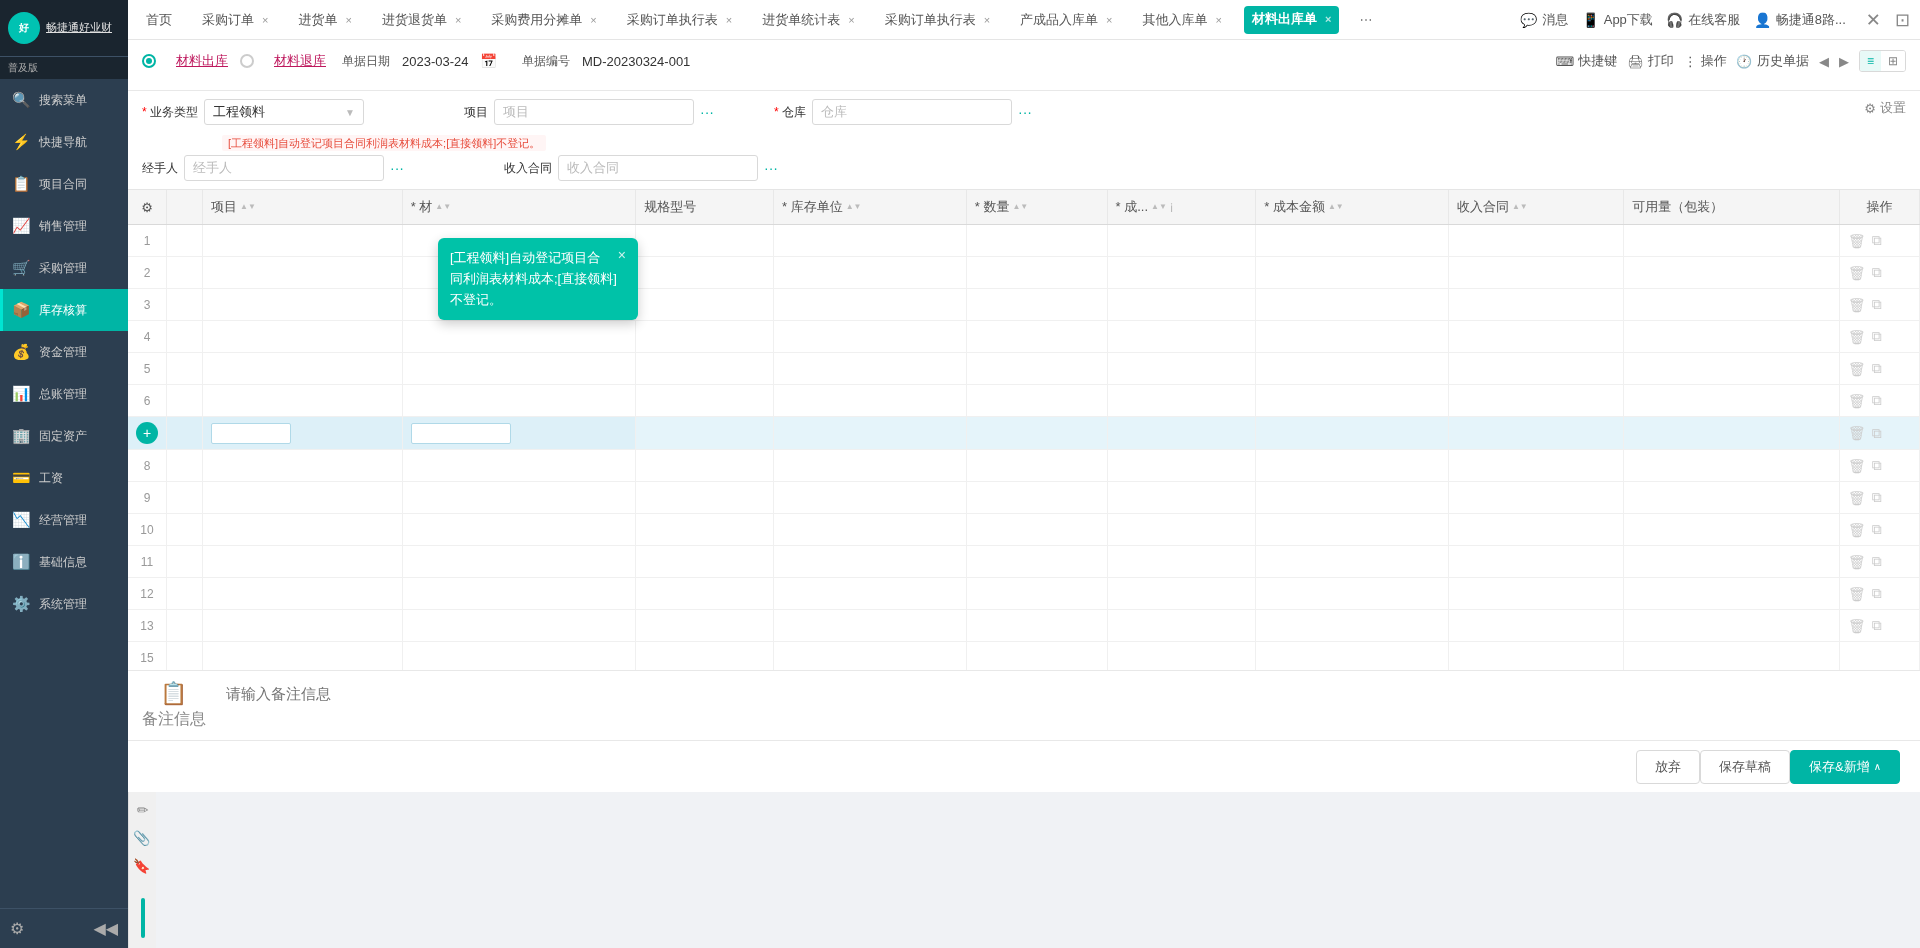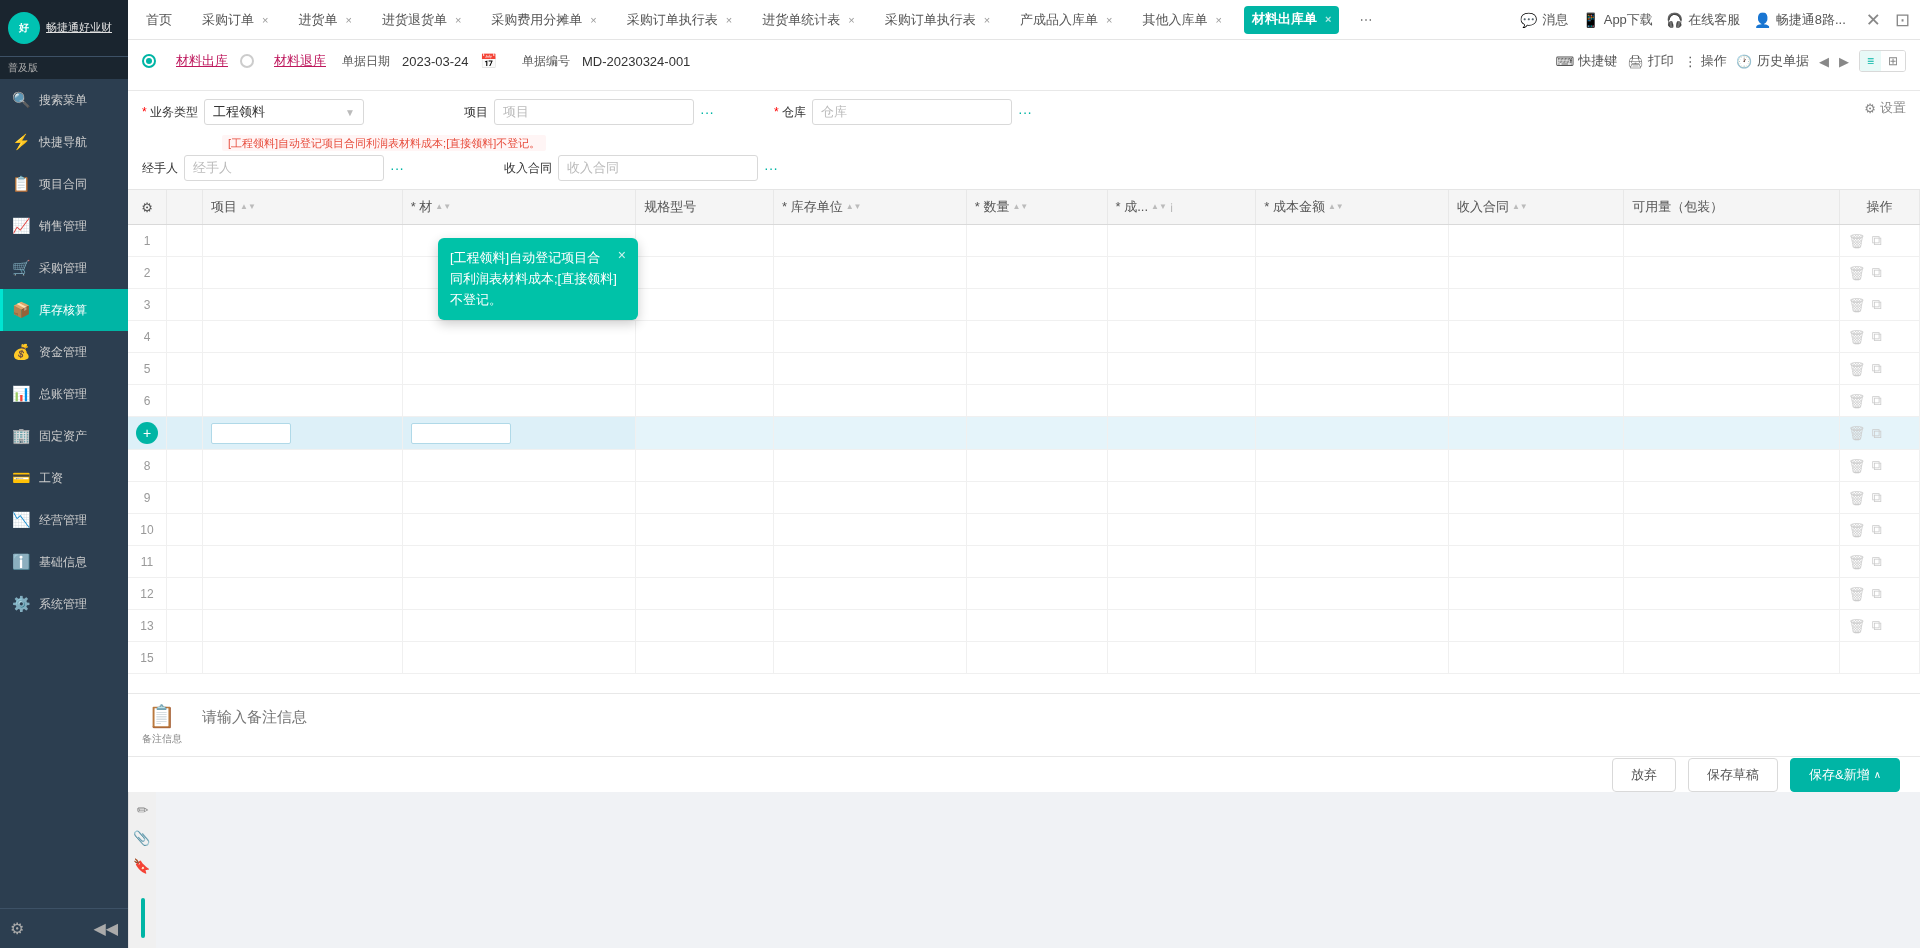--- a/index.html
+++ b/index.html
@@ -84,21 +84,21 @@
 
     
     .row-active-input { border: 1px solid #00b5a5; border-radius: 2px; padding: 2px 4px; outline: none; min-width: 60px; }
 
     
     .form-footer { padding: 10px 14px; background: #fff; border-top: 1px solid #e8e8e8; flex-shrink: 0; }
     .memo-section { display: flex; align-items: flex-start; gap: 10px; }
     .memo-input { width: 100%; border: none; outline: none; font-size: 13px; color: #999; padding: 4px 0; }
 
     
-    .action-bar { height: 36px; background: #fff; border-top: 1px solid #e8e8e8; display: flex; align-items: center; justify-content: flex-end; padding: 0 20px; gap: 12px; flex-shrink: 0; }
+    .action-bar { height: 52px; background: #fff; border-top: 1px solid #e8e8e8; display: flex; align-items: center; justify-content: flex-end; padding: 0 20px; gap: 0; flex-shrink: 0; }
     .btn { padding: 7px 18px; border-radius: 4px; font-size: 13px; cursor: pointer; border: 1px solid #d9d9d9; background: #fff; color: #555; }
     .btn-primary { background: #00b5a5; color: #fff; border-color: #00b5a5; display: flex; align-items: center; gap: 4px; }
 
     
     .right-panel { width: 28px; background: #f0f0f0; border-left: 1px solid #e0e0e0; display: flex; flex-direction: column; align-items: center; padding-top: 10px; gap: 12px; flex-shrink: 0; }
     .right-panel-icon { font-size: 14px; color: #888; cursor: pointer; }
     .right-panel-icon.active { color: #00b5a5; }
 
     
     .view-toggle { display: flex; border: 1px solid #d9d9d9; border-radius: 3px; overflow: hidden; }
@@ -706,21 +706,21 @@
             </tr>
 
         </tbody>
       </table>
     </div>
 
     <div class="form-footer">
       <div class="memo-section">
         <div style="display:flex;flex-direction:column;align-items:center;gap:2px;">
           <span style="font-size:22px;color:#00b5a5;">📋</span>
-          <span style="font-size:10px;color:#888;">备注信息</span>
+          <span style="font-size:16px;color:#888;">备注信息</span>
         </div>
         <input type="text" class="memo-input" style="border: none; outline: none; flex: 1 1 0%; font-size: 15px; color: rgb(187, 187, 187); padding-left: 10px;" placeholder="请输入备注信息">
       </div>
     </div>
 
     <div class="action-bar">
       <button class="btn">放弃</button>
       <button class="btn">保存草稿</button>
       <button class="btn btn-primary">
         <span>保存&amp;新增</span>

